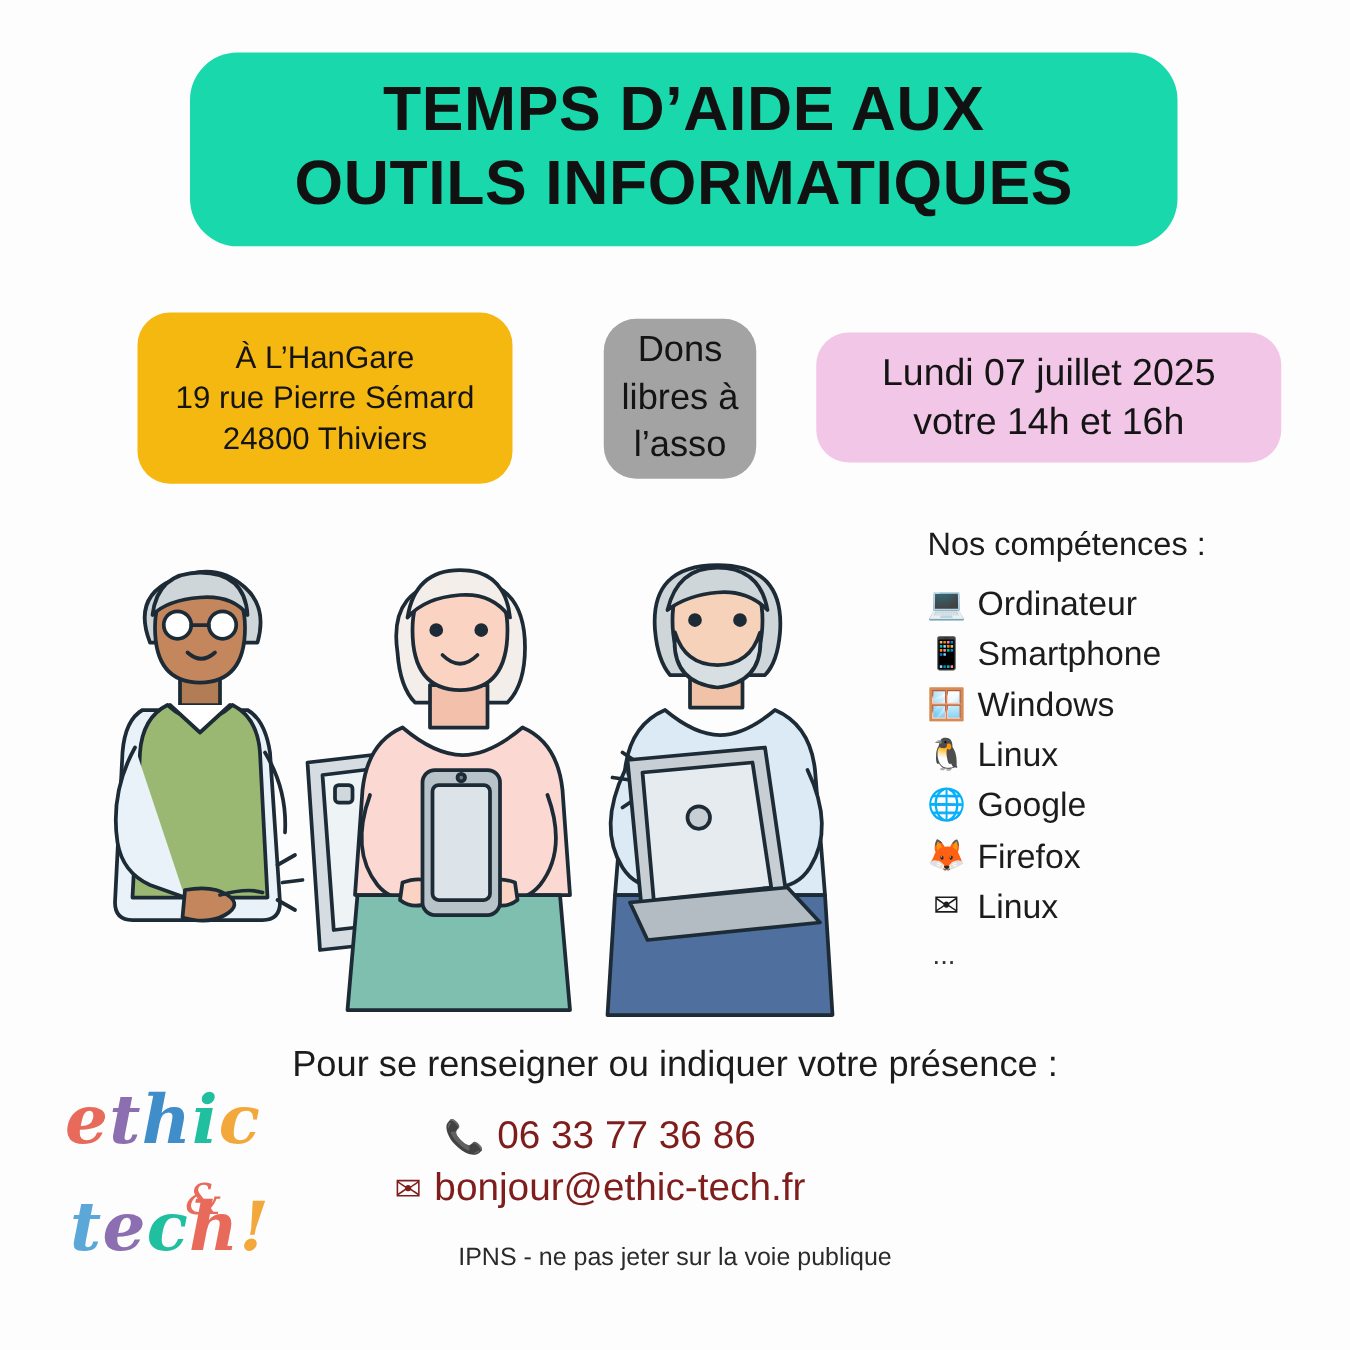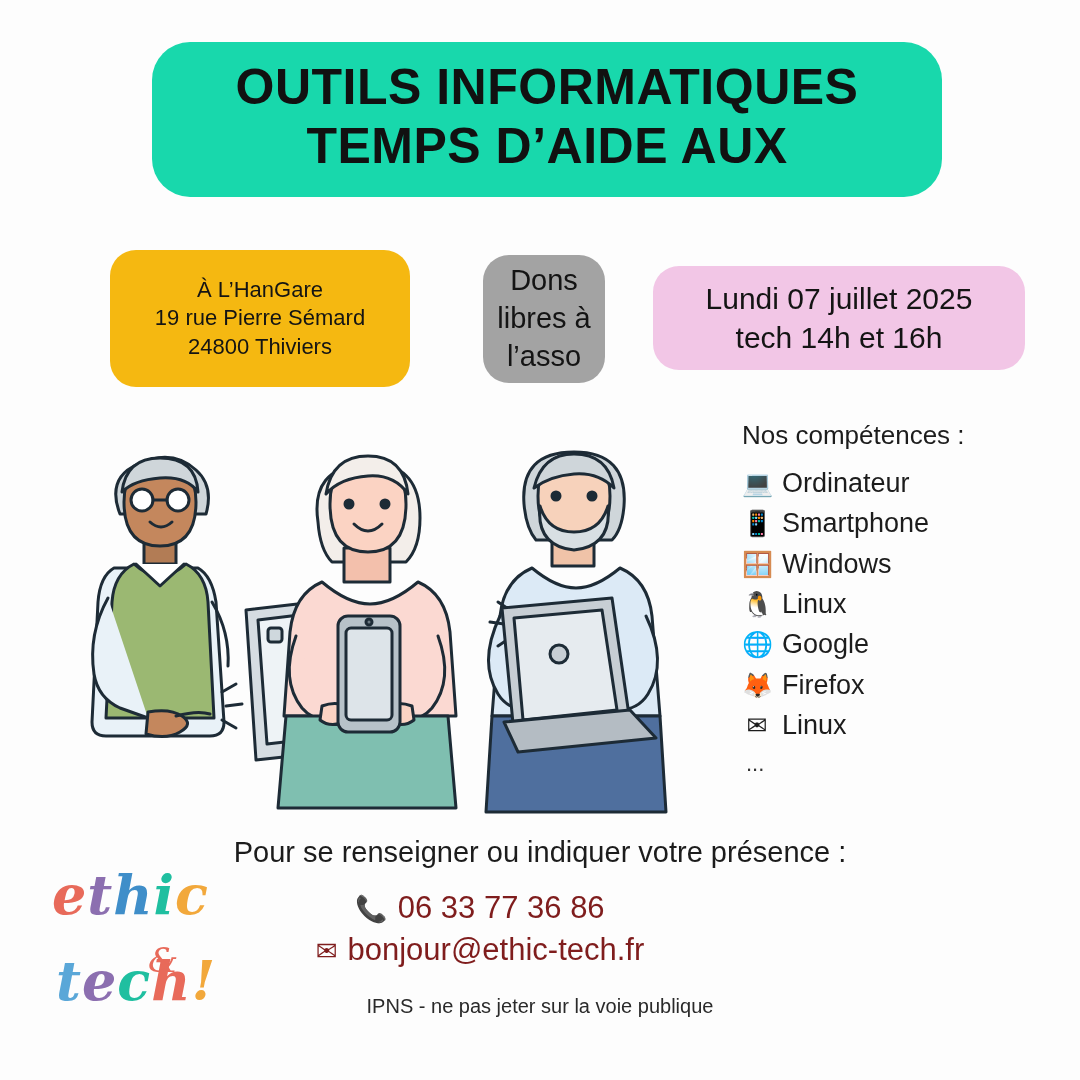--- a/index.html
+++ b/index.html
@@ -46,21 +46,21 @@
     text-align: center;
     color: #141414;
     line-height: 1.3;
   }
   .chip .row { display: block; }
 
   .chip-address {
     left: 110px; top: 250px;
     width: 300px; height: 137px;
     background: #f5b811;
-    font-size: 22px;
+    font-size: 25px;
     padding: 6px 28px;
   }
   .chip-dons {
     left: 483px; top: 255px;
     width: 122px; height: 128px;
     background: #a3a3a3;
     font-size: 29px;
     padding: 4px 6px;
   }
   .chip-date {
@@ -171,39 +171,39 @@
     font-size: 34px;
     color: #e86a5a;
   }
 </style>
 </head>
 <body>
 
 <div class="poster">
 
   <div class="title-banner">
+    <div class="line">TEMPS D’AIDE AUX</div>
     <div class="line">OUTILS INFORMATIQUES</div>
-    <div class="line">TEMPS D’AIDE AUX</div>
   </div>
 
   <div class="chip chip-address">
     <span class="row">À L’HanGare</span>
     <span class="row">19 rue Pierre Sémard</span>
     <span class="row">24800 Thiviers</span>
   </div>
 
   <div class="chip chip-dons">
     <span class="row">Dons</span>
     <span class="row">libres à</span>
     <span class="row">l’asso</span>
   </div>
 
   <div class="chip chip-date">
     <span class="row">Lundi 07 juillet 2025</span>
-    <span class="row">tech 14h et 16h</span>
+    <span class="row">votre 14h et 16h</span>
   </div>
 
   <div class="illustration">
     <svg viewBox="0 0 640 390" xmlns="http://www.w3.org/2000/svg">
       <g stroke="#1d2b36" stroke-width="3" stroke-linejoin="round" stroke-linecap="round" fill="none">
 
         <path d="M48 84 q-14 -36 18 -50 q34 -16 58 6 q18 16 10 44 z" fill="#cfd6da"></path>
 
         <path d="M72 104 l0 30 l32 0 l0 -30 z" fill="#b27c55"></path>
 

